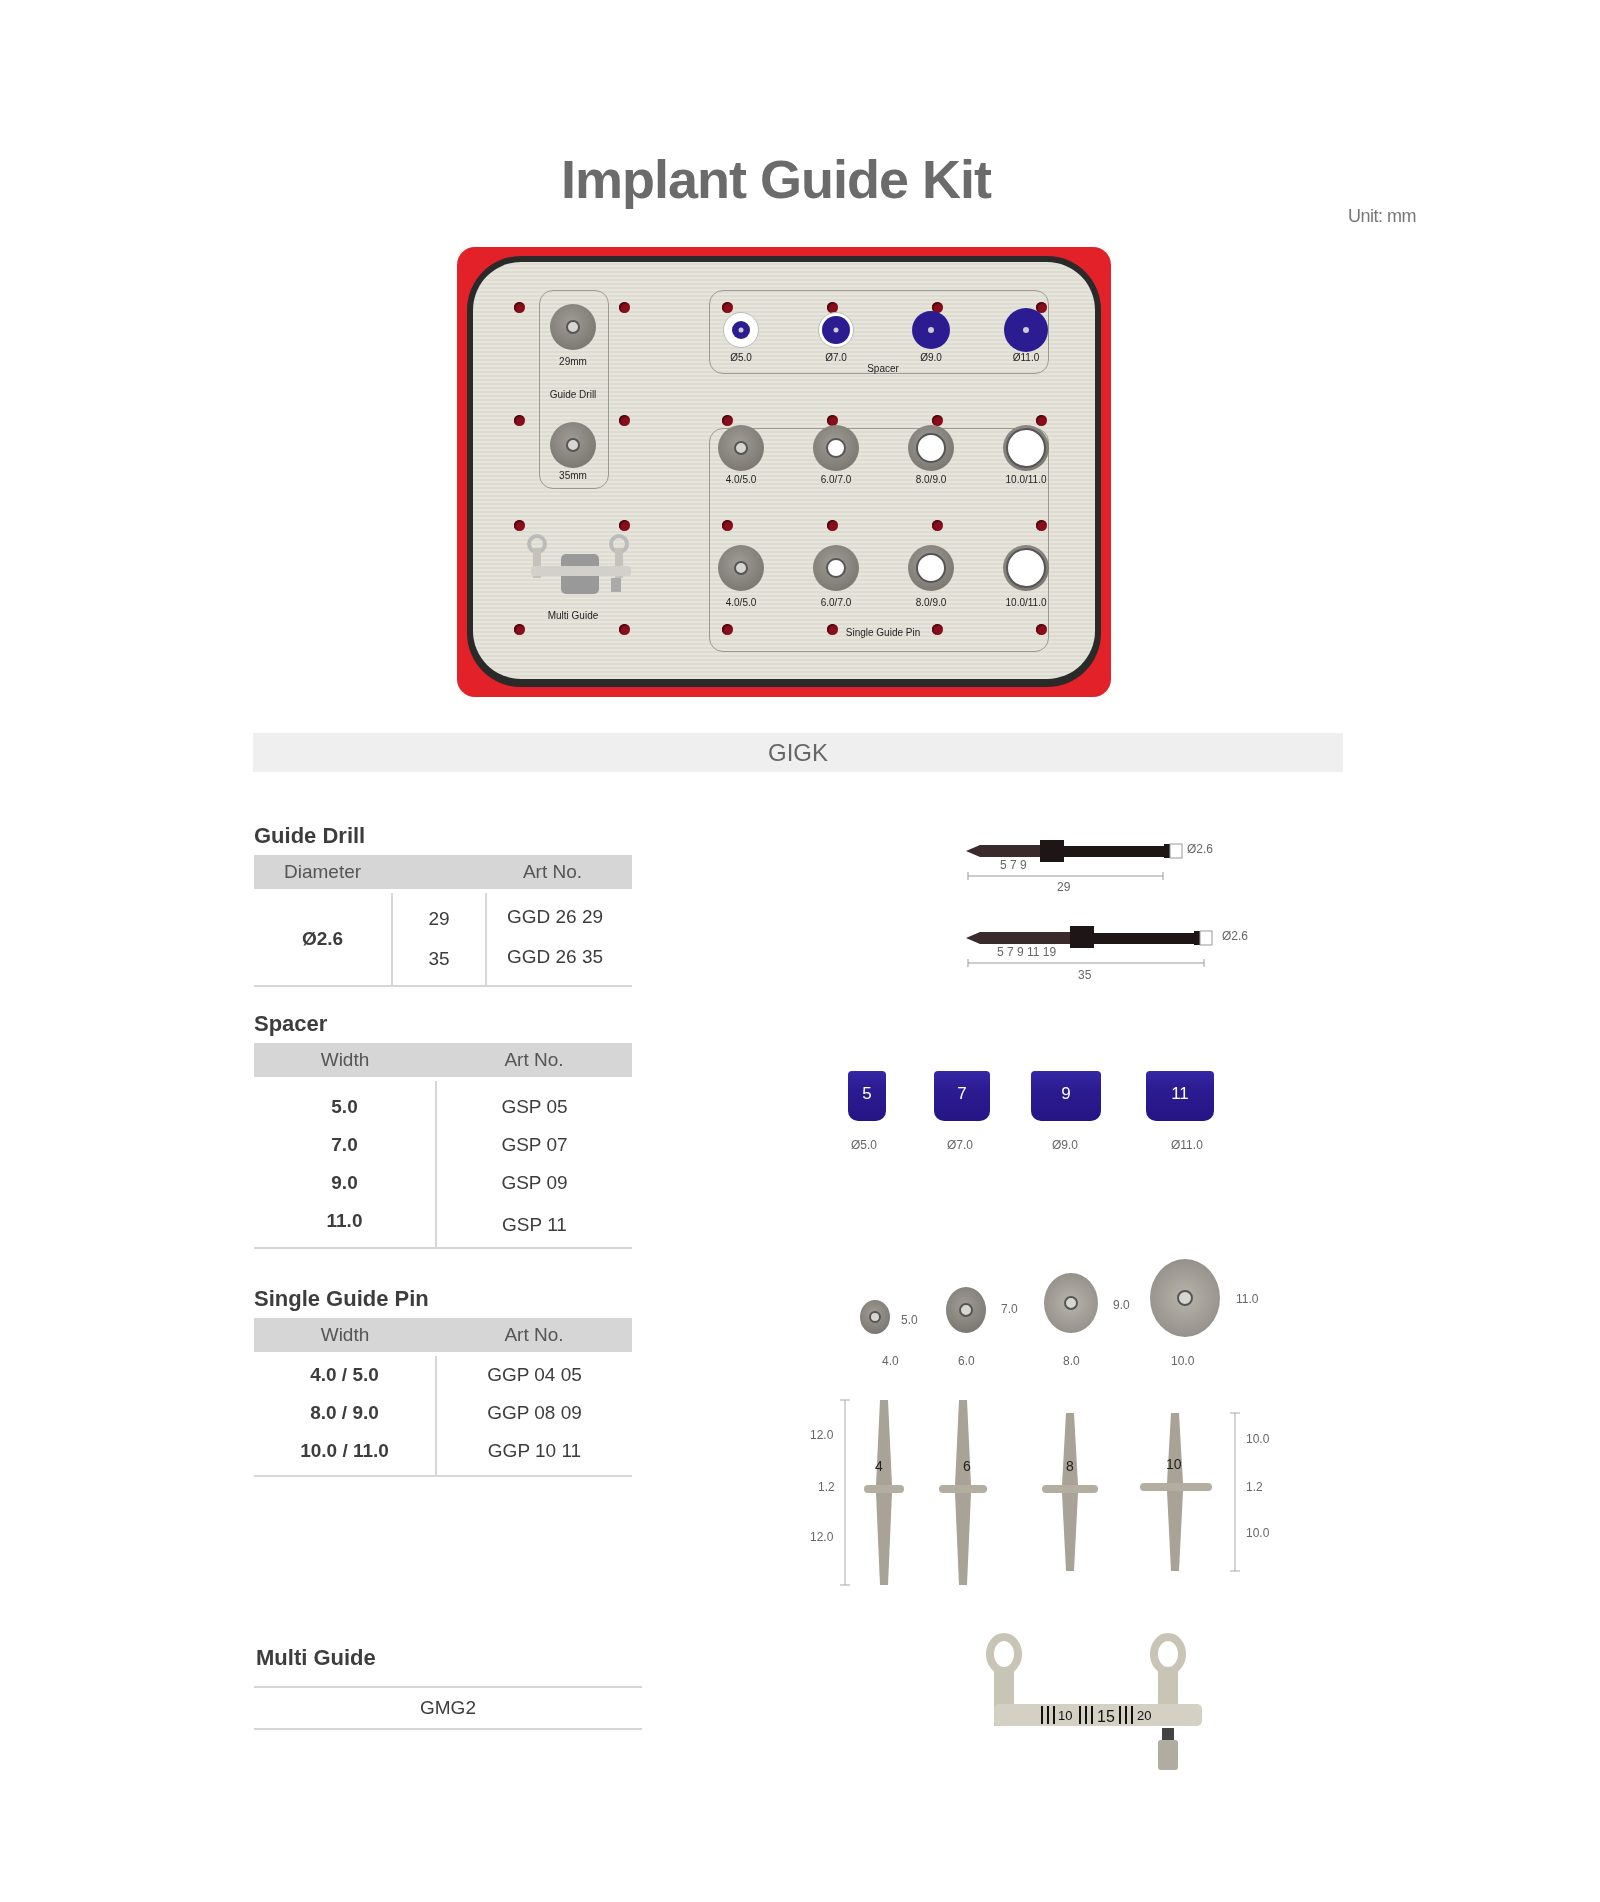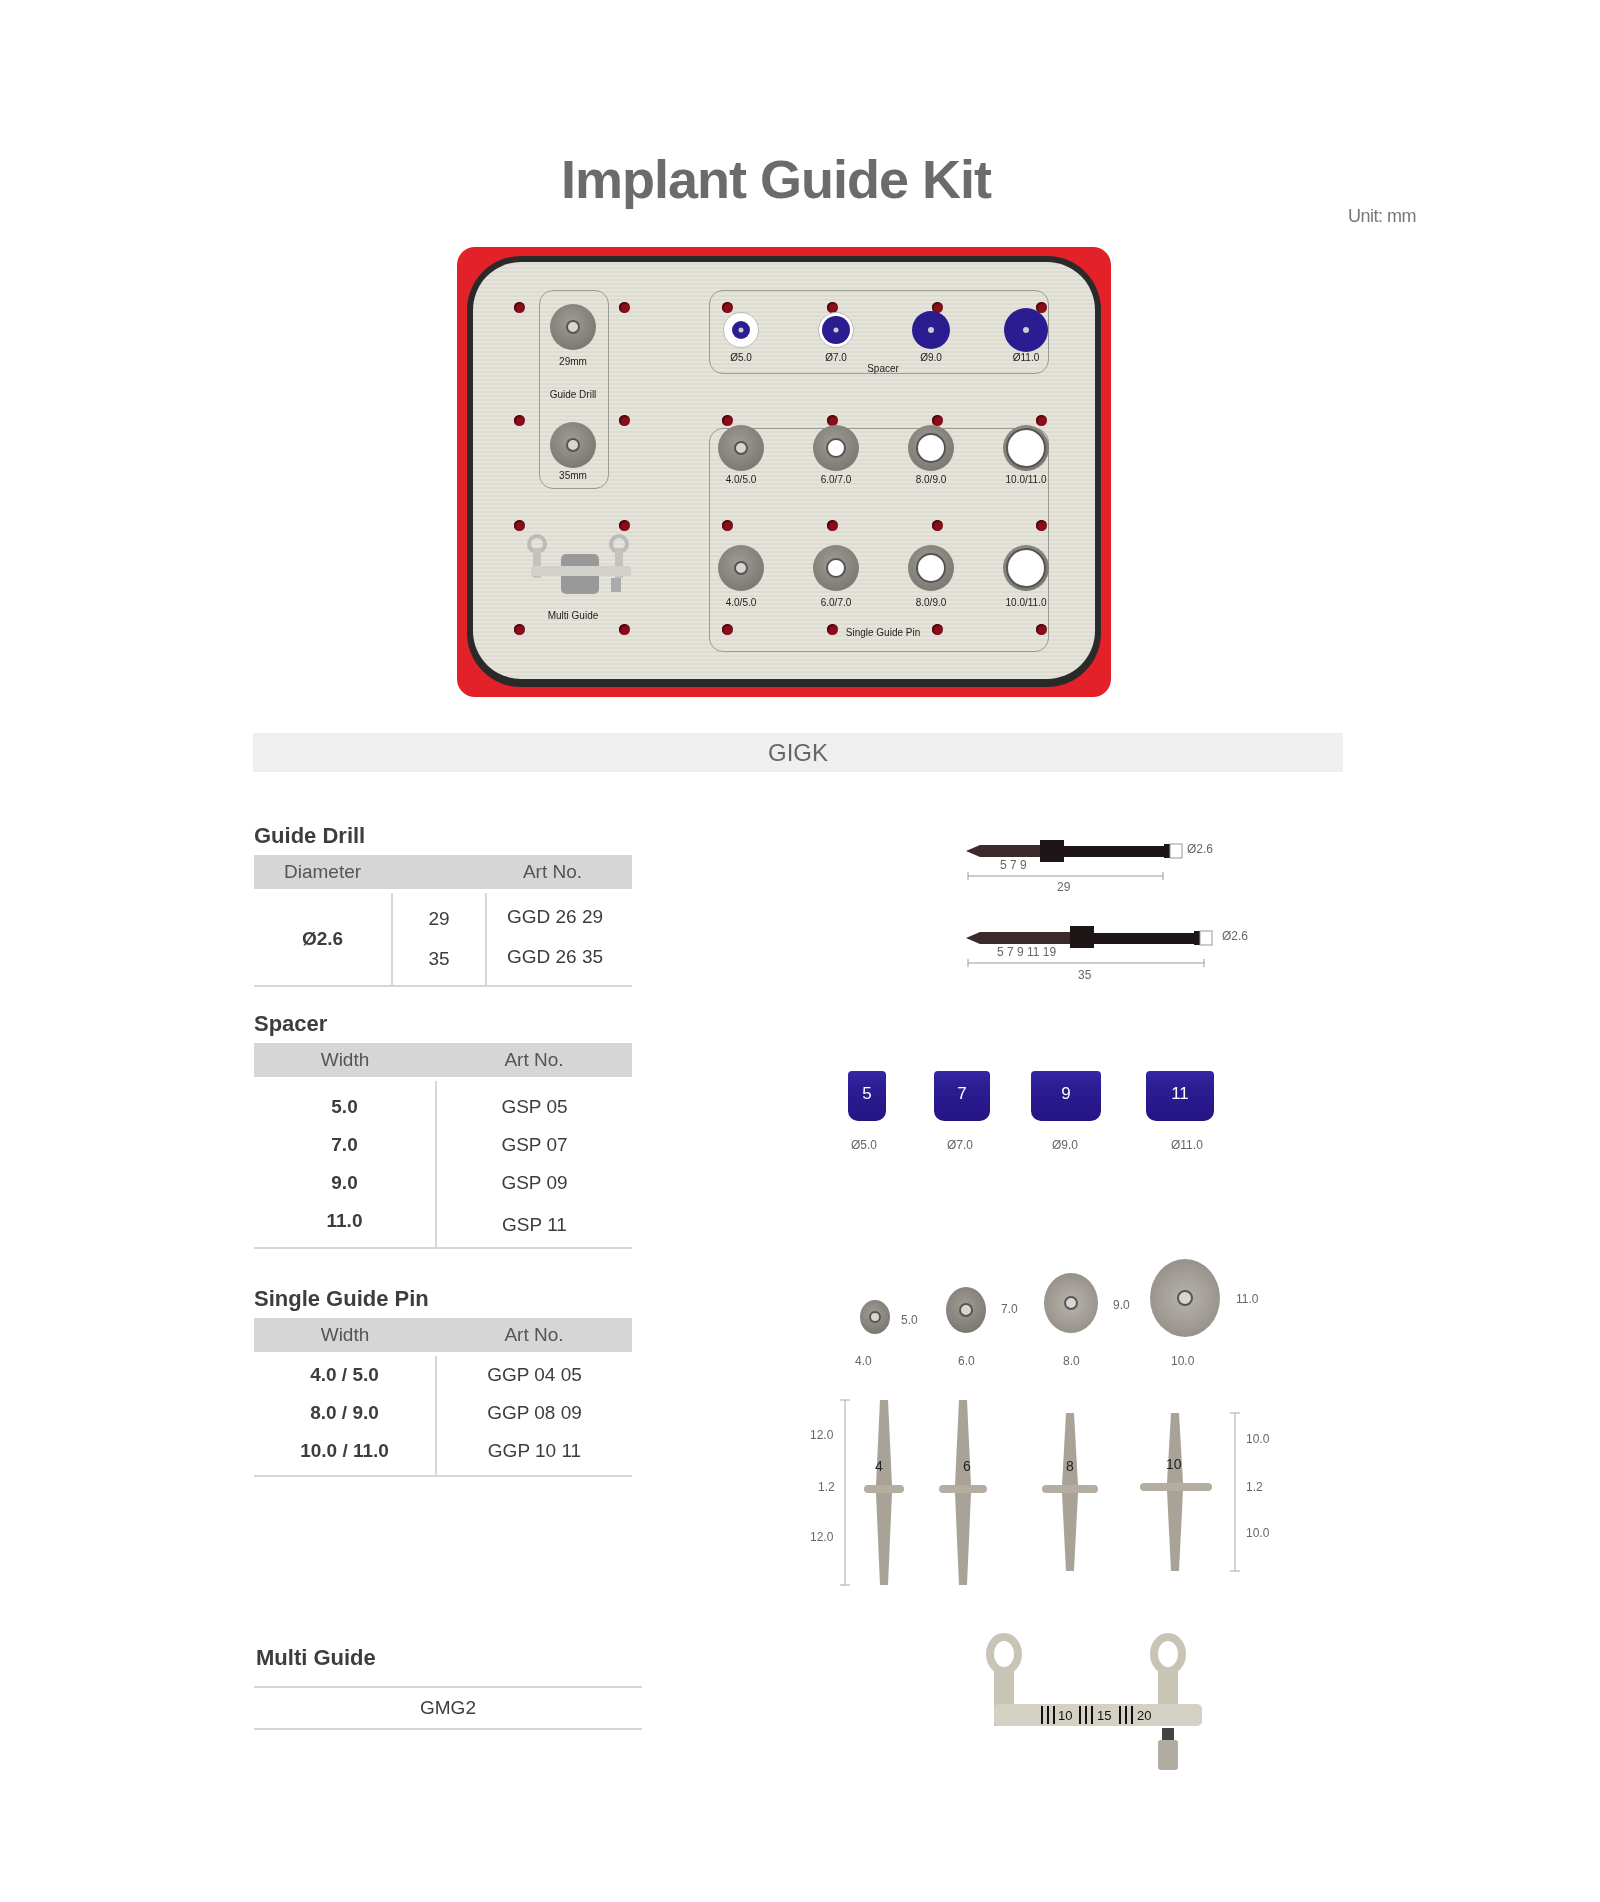--- a/index.html
+++ b/index.html
@@ -260,21 +260,21 @@
 <div class="disc gray-disc" style="left:1071px;top:1303px;width:54px;height:60px;background:radial-gradient(circle,#b8b4ac,#8a867f)">
     <div class="center" style="width:10px;height:10px"></div>
   </div>
 <div class="disc gray-disc" style="left:1185px;top:1298px;width:70px;height:78px;background:radial-gradient(circle,#b8b4ac,#8a867f)">
     <div class="center" style="width:12px;height:12px"></div>
   </div>
 <div class="abs dim" style="left:901px;top:1313px">5.0</div>
 <div class="abs dim" style="left:1001px;top:1302px">7.0</div>
 <div class="abs dim" style="left:1113px;top:1298px">9.0</div>
 <div class="abs dim" style="left:1236px;top:1292px">11.0</div>
-<div class="abs dim" style="left:855px;top:1354px">4.0</div>
+<div class="abs dim" style="left:882px;top:1354px">4.0</div>
 <div class="abs dim" style="left:958px;top:1354px">6.0</div>
 <div class="abs dim" style="left:1063px;top:1354px">8.0</div>
 <div class="abs dim" style="left:1171px;top:1354px">10.0</div>
 
 <svg class="abs" style="left:840px;top:1395px" width="420" height="200">
   <line x1="5" y1="5" x2="5" y2="190" stroke="#aaa"></line>
   <line x1="0" y1="5" x2="10" y2="5" stroke="#aaa"></line>
   <line x1="0" y1="190" x2="10" y2="190" stroke="#aaa"></line>
   <polygon points="40,5 48,5 52,90 36,90" fill="#a8a396"></polygon>
   <rect x="24" y="90" width="40" height="8" rx="4" fill="#b3ae9f"></rect>
@@ -320,14 +320,14 @@
       <line x1="106" y1="74" x2="106" y2="92"></line>
       <line x1="112" y1="74" x2="112" y2="92"></line>
     <line x1="140" y1="74" x2="140" y2="92"></line>
       <line x1="146" y1="74" x2="146" y2="92"></line>
       <line x1="152" y1="74" x2="152" y2="92"></line>
   </g>
   <rect x="182" y="96" width="12" height="12" fill="#444"></rect>
   <rect x="178" y="108" width="20" height="30" rx="3" fill="#b0ac9f"></rect>
 </svg>
 <div class="abs" style="left:1058px;top:1708px;font-size:13px;color:#111">10</div>
-<div class="abs" style="left:1097px;top:1708px;font-size:13px;color:#111">15</div>
+<div class="abs" style="left:1097px;top:1708px;font-size:16px;color:#111">15</div>
 <div class="abs" style="left:1137px;top:1708px;font-size:13px;color:#111">20</div>
 
 </body></html>

